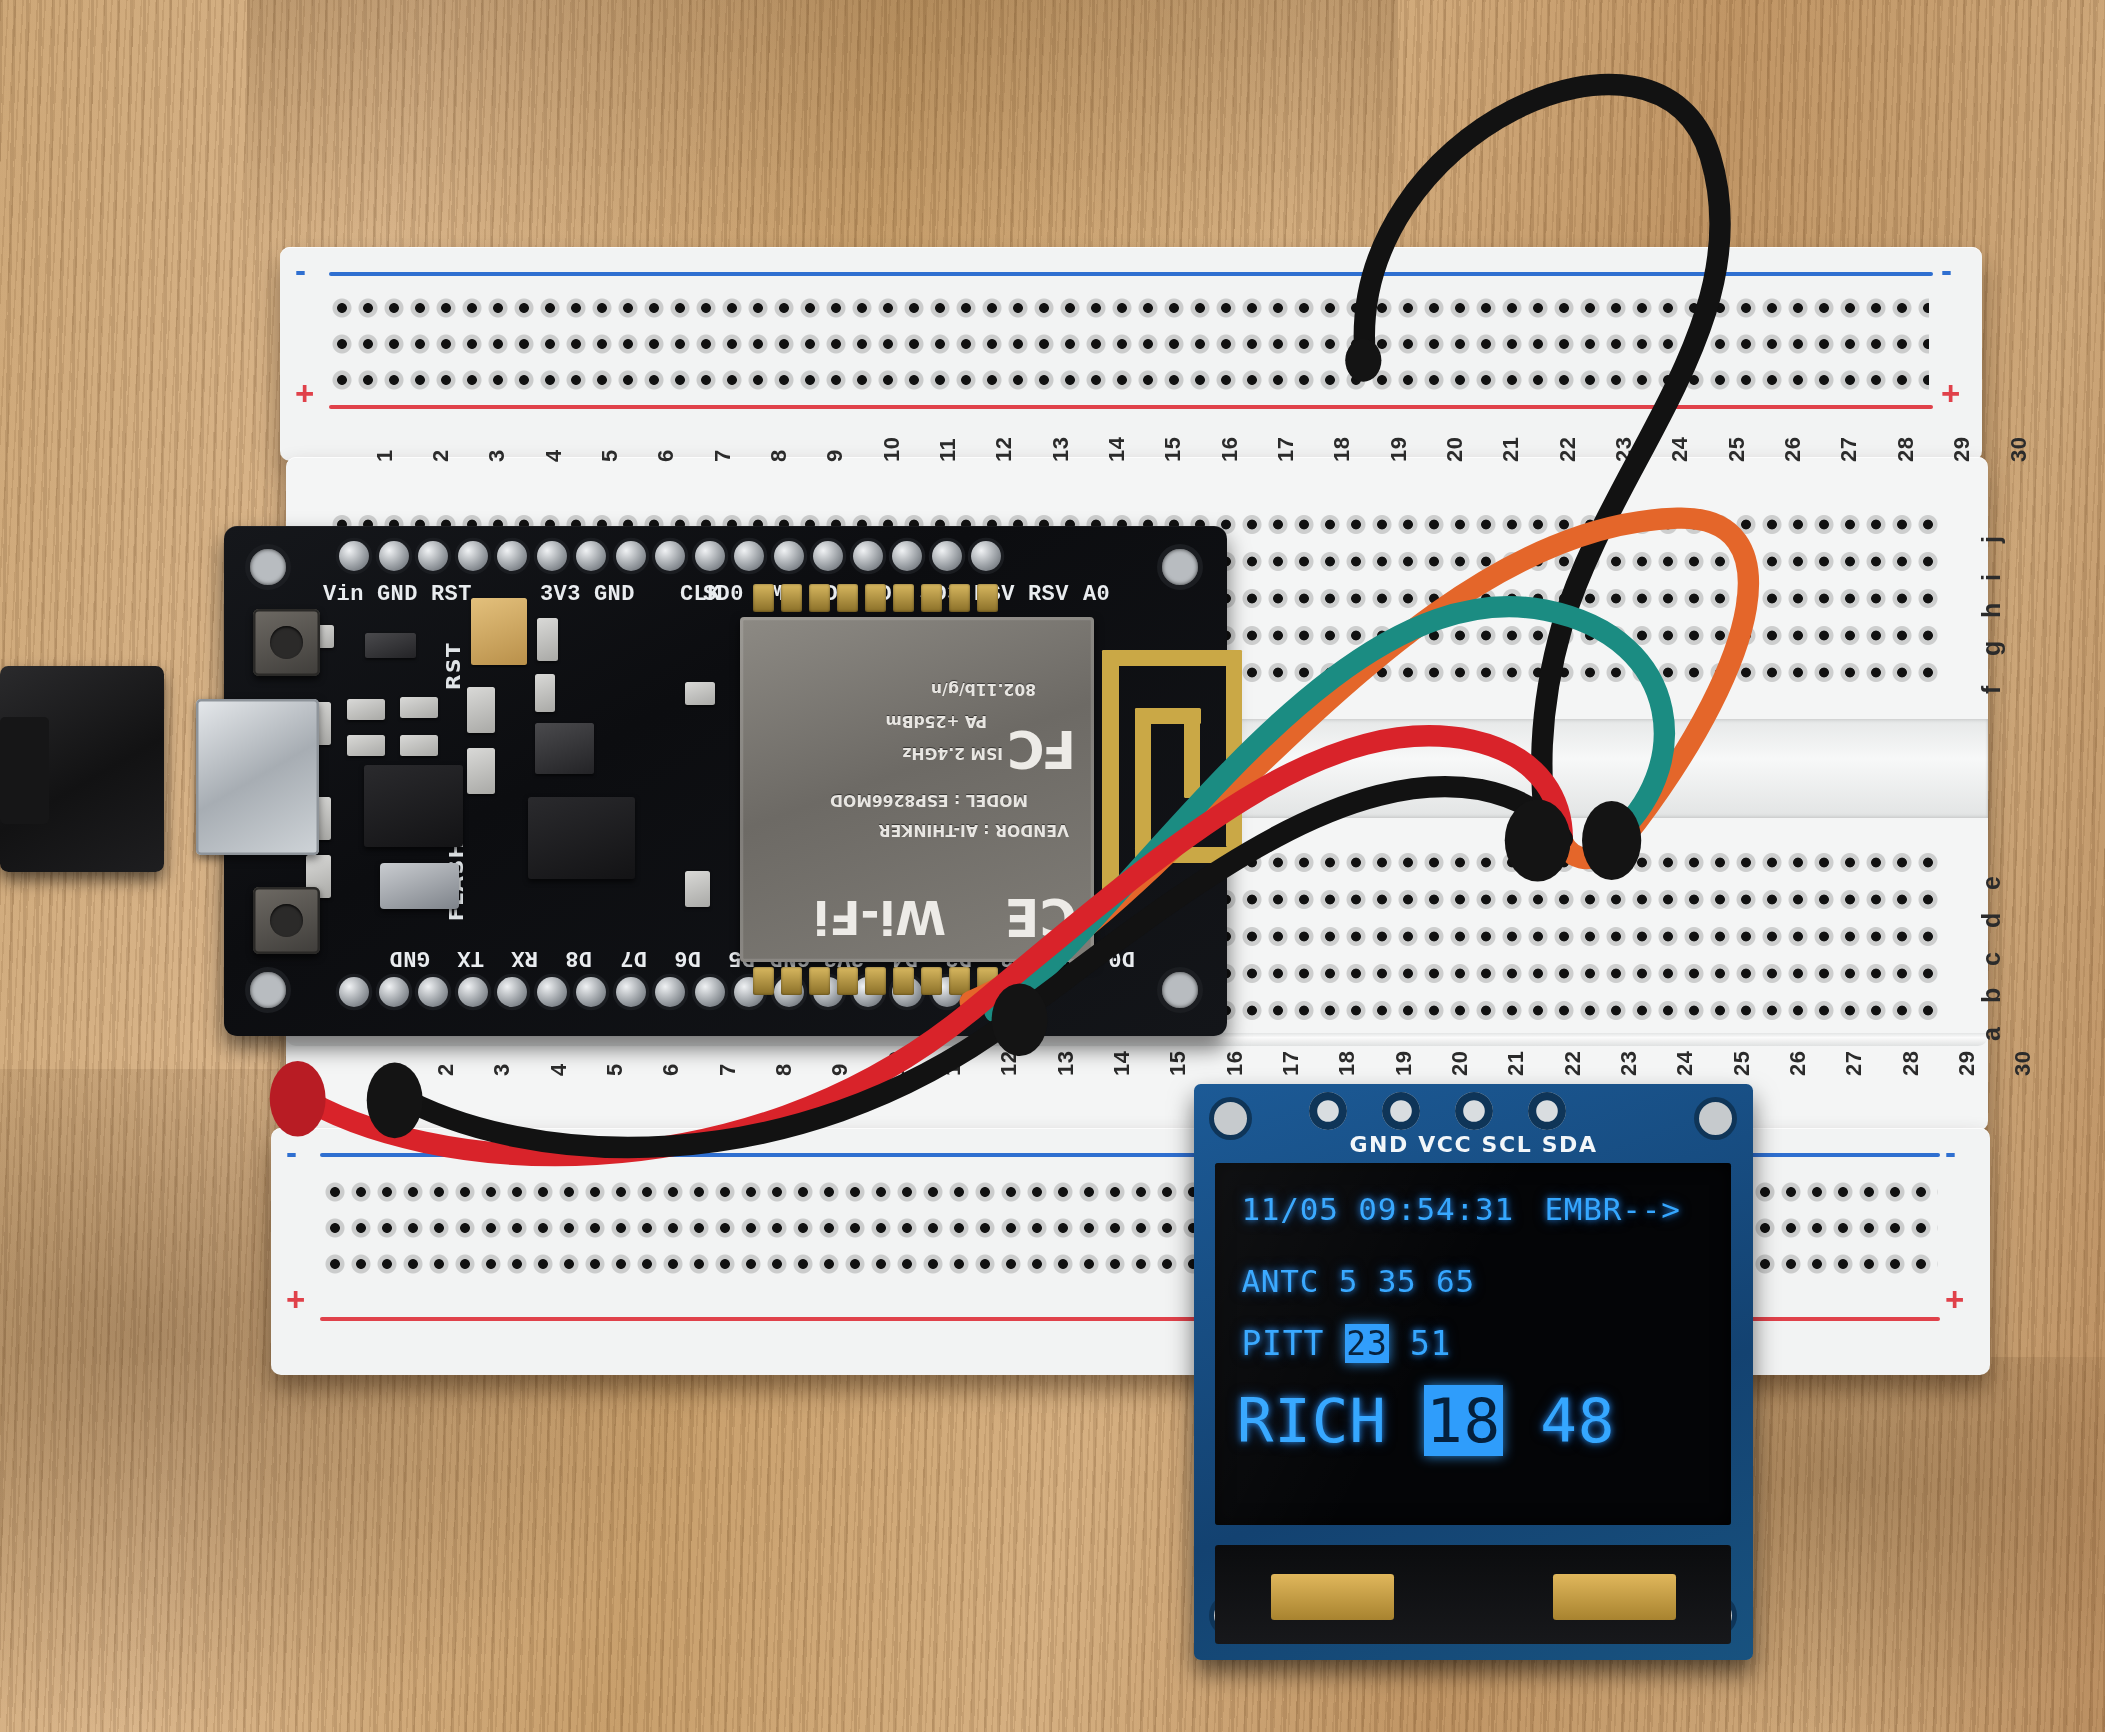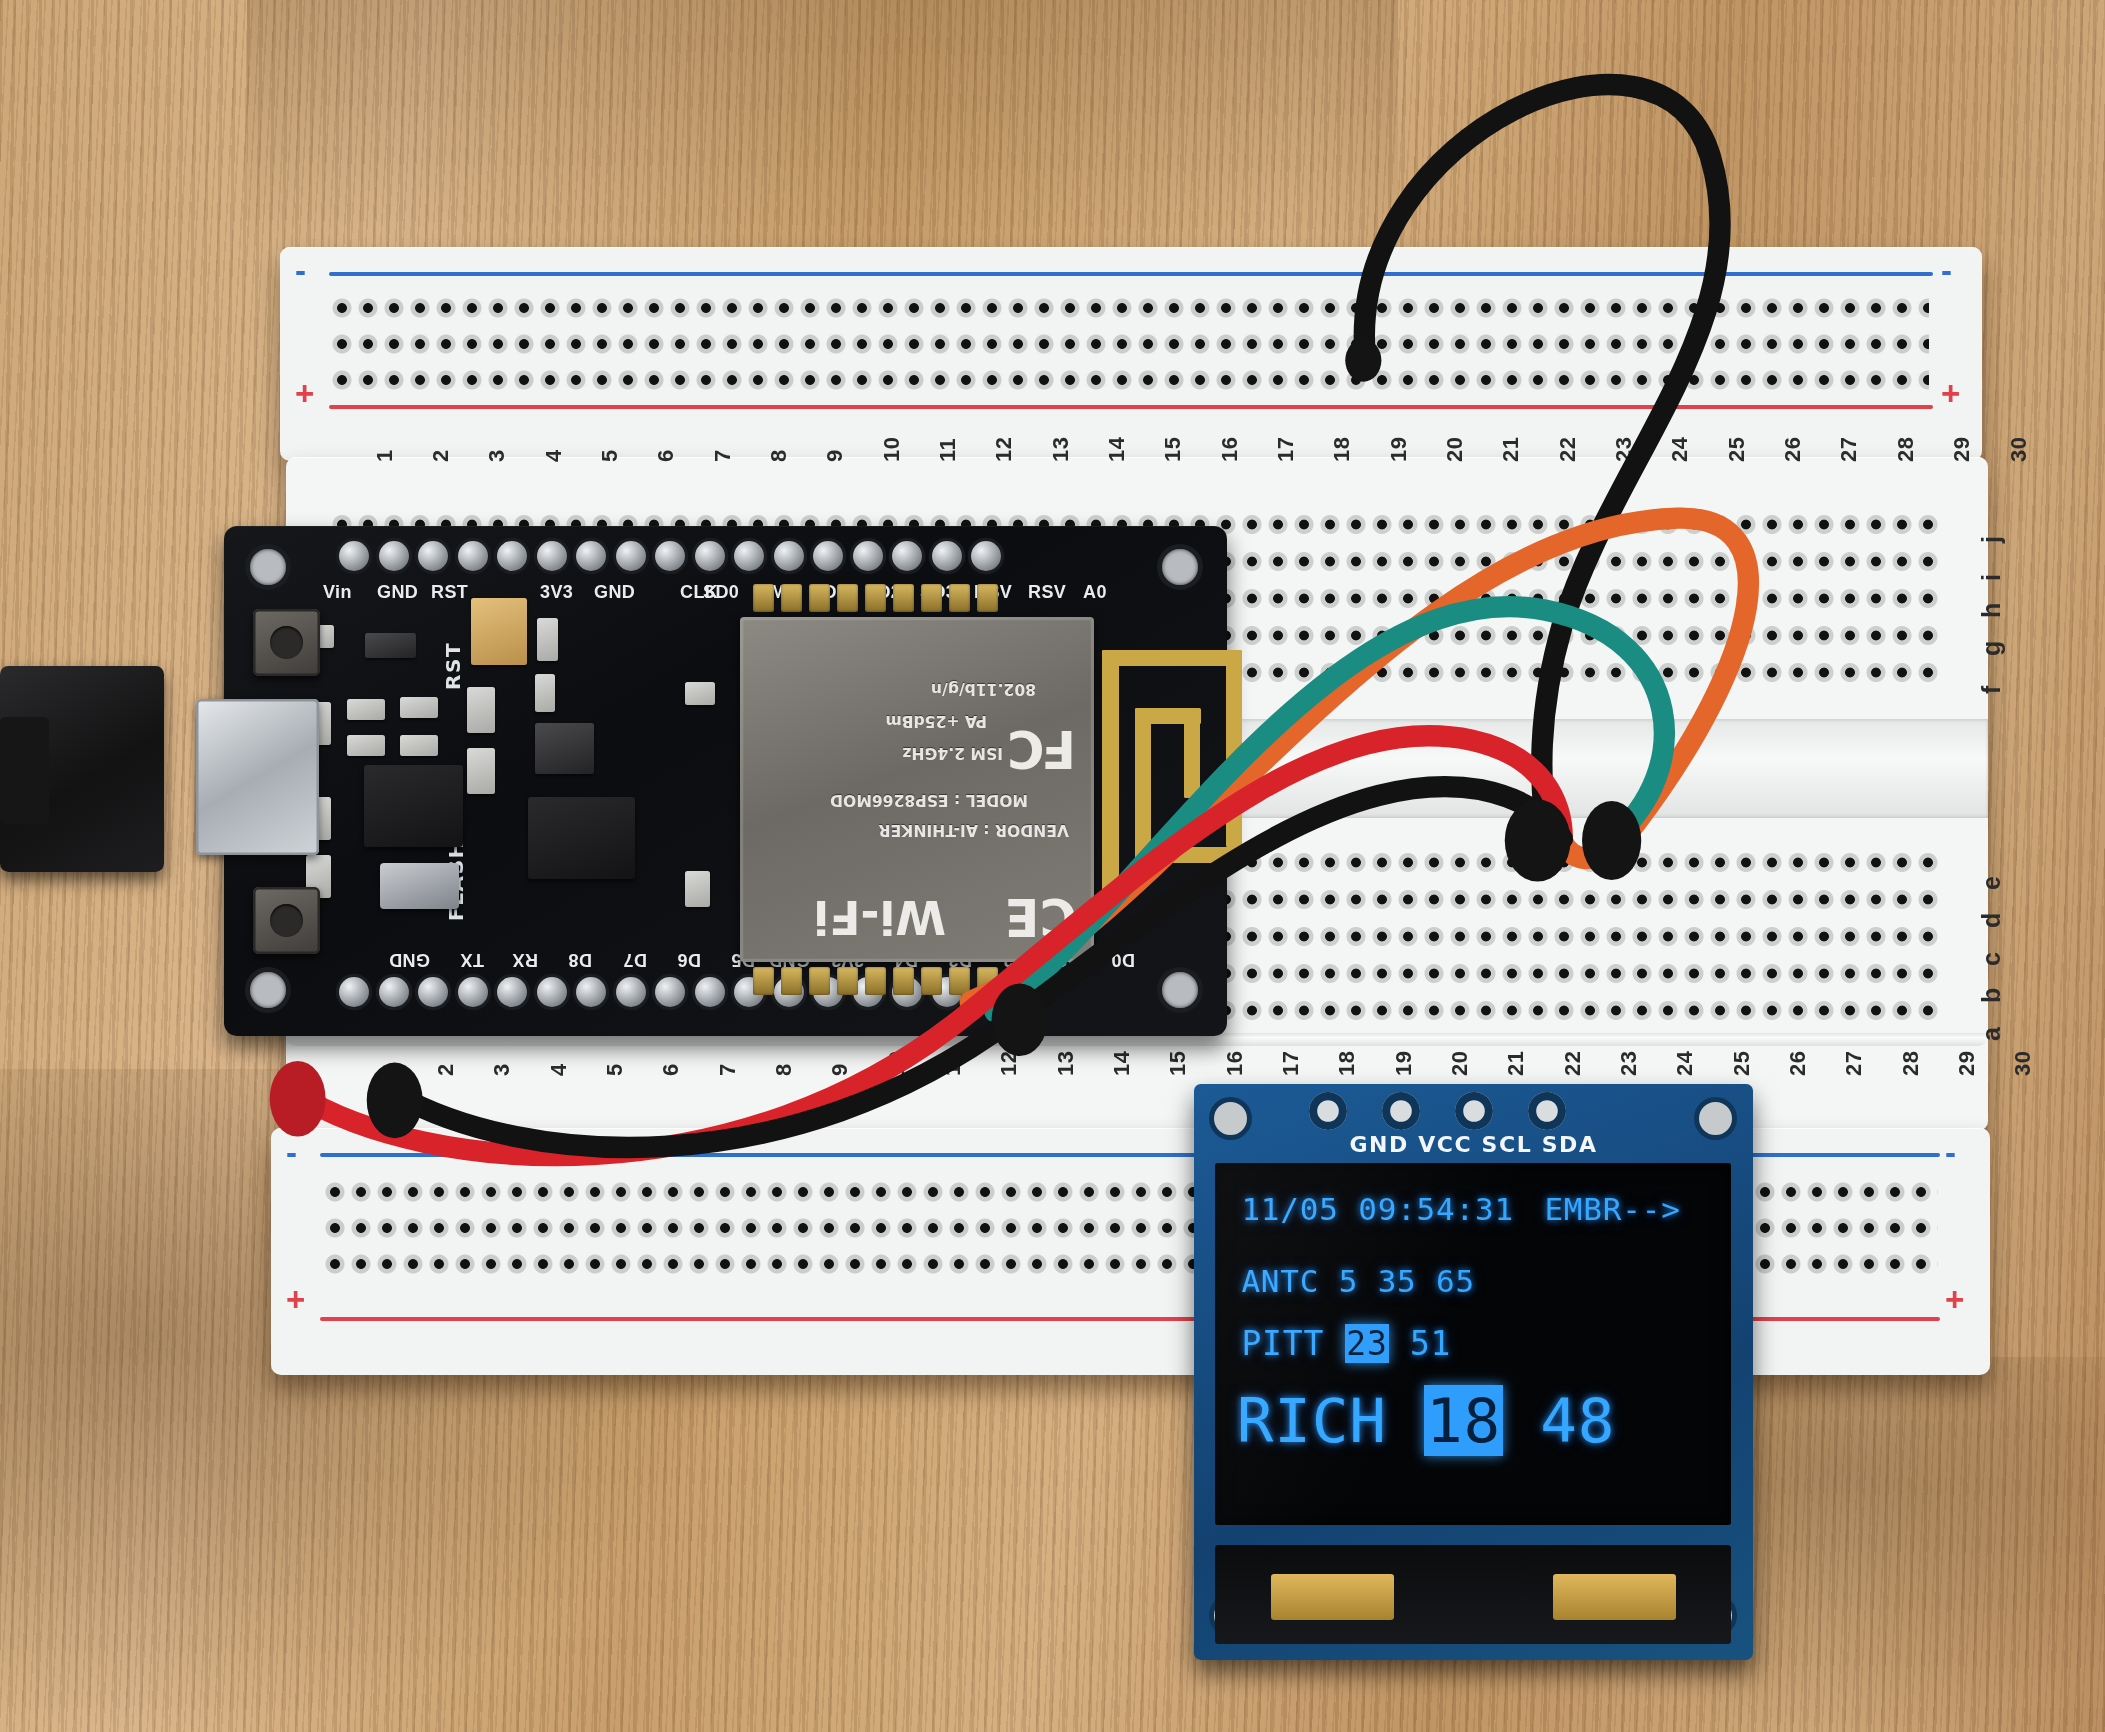--- a/index.html
+++ b/index.html
@@ -61,22 +61,22 @@
   .mcu{position:absolute;left:224px;top:526px;width:1003px;height:510px;
        background:linear-gradient(150deg,#15171b,#0c0d10 40%,#131519);
        border-radius:13px;
        box-shadow:0 11.5px 21.4px rgba(0,0,0,.55), inset 0 0.8px 0 rgba(255,255,255,.07);}
   .mcu-hole{position:absolute;width:36px;height:36px;border-radius:50%;
        background:#b8bcc0;border:5.8px solid #1b1d21;box-shadow:inset 0 0 4.1px rgba(0,0,0,.7);}
   .pinrow{position:absolute;display:flex;gap:9.5px;}
   .pin{width:30px;height:30px;border-radius:50%;
        background:radial-gradient(circle at 34% 32%,#f0f2f4,#9ba0a5 55%,#5a5f66);
        box-shadow:0 0 0 3.3px #1a1c20;}
-  .plabel{position:absolute;color:#e9ecef;font-size:18px;font-weight:700;
-       font-family:Liberation Sans, sans-serif;letter-spacing:0.4px;white-space:nowrap;}
+  .plabel{position:absolute;color:#e9ecef;font-size:22px;font-weight:700;
+       font-family:Liberation Mono, monospace;letter-spacing:0.4px;white-space:nowrap;}
   .plabel.flip{transform:rotate(180deg);transform-origin:left top;}
 
   .esp{position:absolute;left:740px;top:617px;width:354px;height:345px;
        background:linear-gradient(160deg,#8d8a84,#6d6a65 45%,#807d77);
        border-radius:4.1px;box-shadow:0 4.1px 10px rgba(0,0,0,.6), inset 0 0 0 3.3px rgba(255,255,255,.14);}
   .esp-txt{position:absolute;color:#e8e6e2;font-size:15.6px;font-weight:700;
        transform:rotate(180deg);transform-origin:left top;white-space:nowrap;
        font-family:"DejaVu Sans",sans-serif;text-shadow:0 0.8px 0.8px rgba(0,0,0,.5);}
   .esp-logo{position:absolute;color:#edebe7;font-weight:800;transform:rotate(180deg);
        transform-origin:left top;font-family:"DejaVu Sans",sans-serif;}

